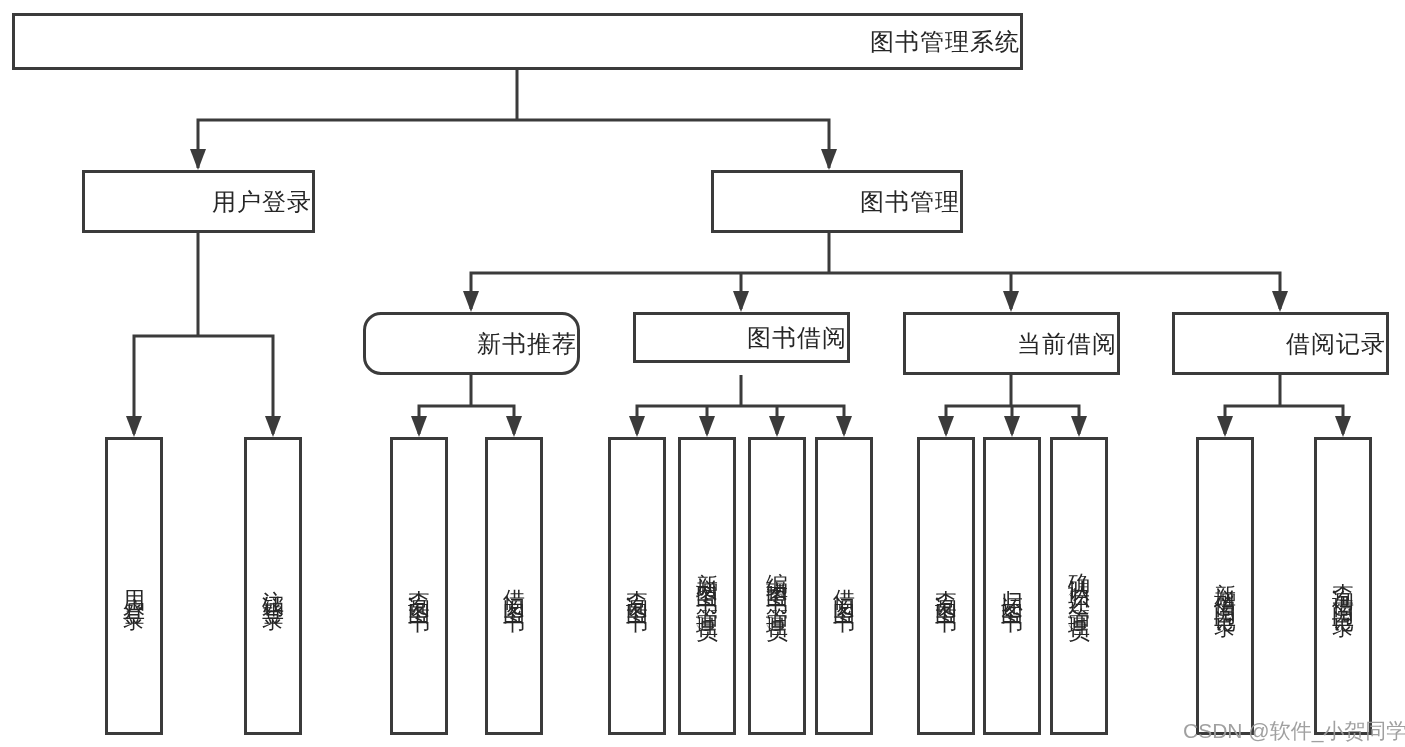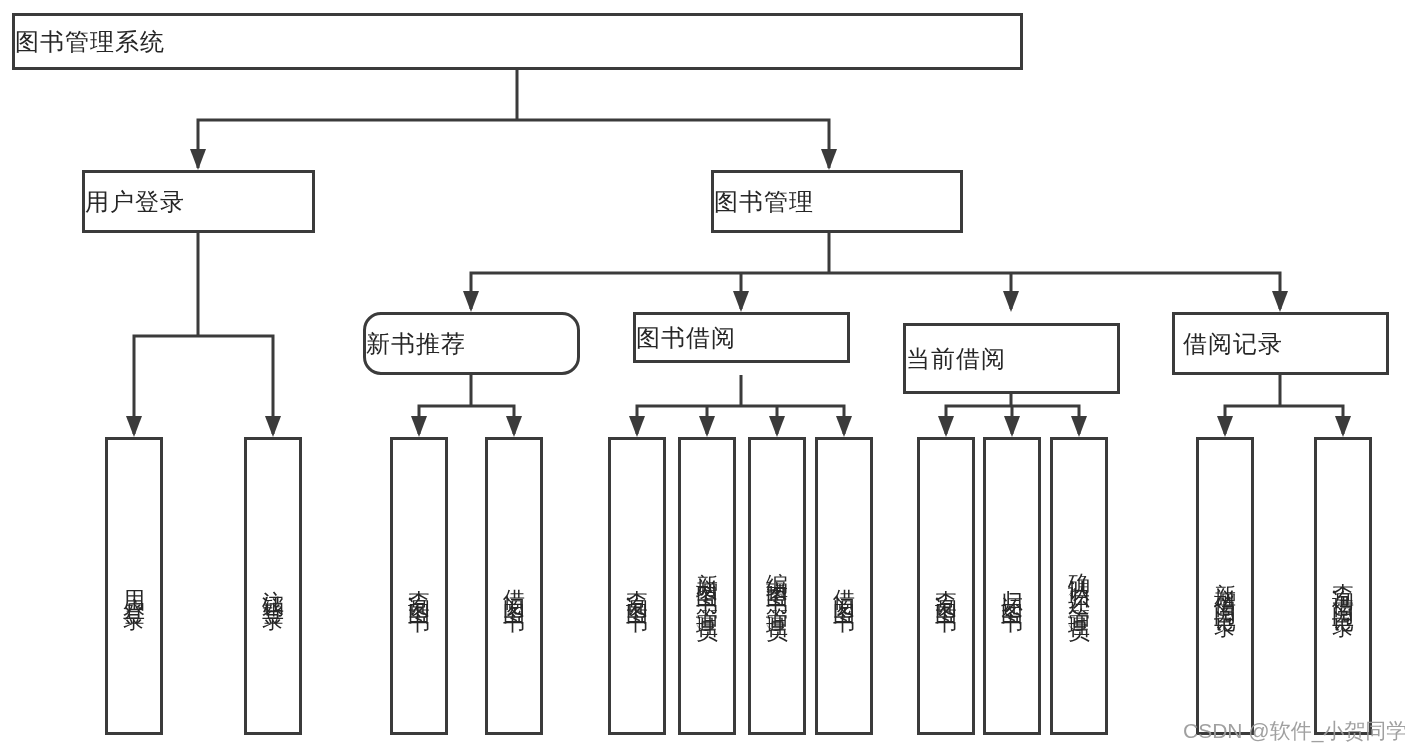--- a/index.html
+++ b/index.html
@@ -21,21 +21,21 @@
     top: 0;
     pointer-events: none;
   }
   .hbox {
     position: absolute;
     box-sizing: border-box;
     border: 3px solid #3b3b3b;
     background: #ffffff;
     display: flex;
     align-items: center;
-    justify-content: flex-start;
+    justify-content: flex-end;
     font-size: 24px;
     color: #262626;
     letter-spacing: 1px;
     z-index: 2;
   }
   .vbox {
     position: absolute;
     box-sizing: border-box;
     border: 3px solid #3b3b3b;
     background: #ffffff;
@@ -120,21 +120,21 @@
   <div class="hbox" style="left:711px; top:170px; width:252px; height:63px;">
     <span>图书管理</span>
   </div>
 
   <div class="hbox" style="left:363px; top:312px; width:217px; height:63px;border-radius:18px;">
     <span>新书推荐</span>
   </div>
   <div class="hbox" style="left:633px; top:312px; width:217px; height:51px;">
     <span>图书借阅</span>
   </div>
-  <div class="hbox" style="left:903px; top:323px; width:217px; height:71px;">
+  <div class="hbox" style="left:903px; top:312px; width:217px; height:63px;">
     <span>当前借阅</span>
   </div>
   <div class="hbox" style="left:1172px; top:312px; width:217px; height:63px;padding-left:8px;">
     <span>借阅记录</span>
   </div>
 
   <div class="vbox" style="left:105px; top:437px; width:58px; height:298px;">
     <span class="vtext">用户登录</span>
   </div>
   <div class="vbox" style="left:244px; top:437px; width:58px; height:298px;">

